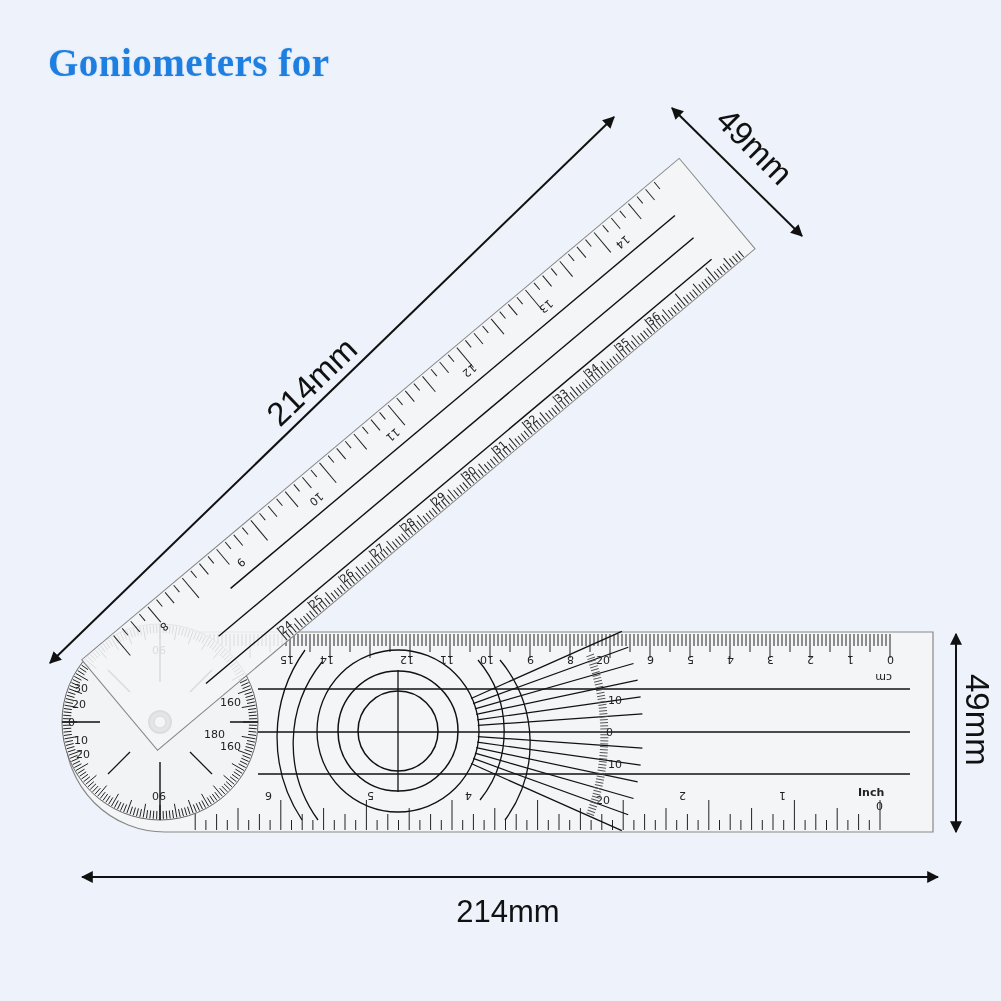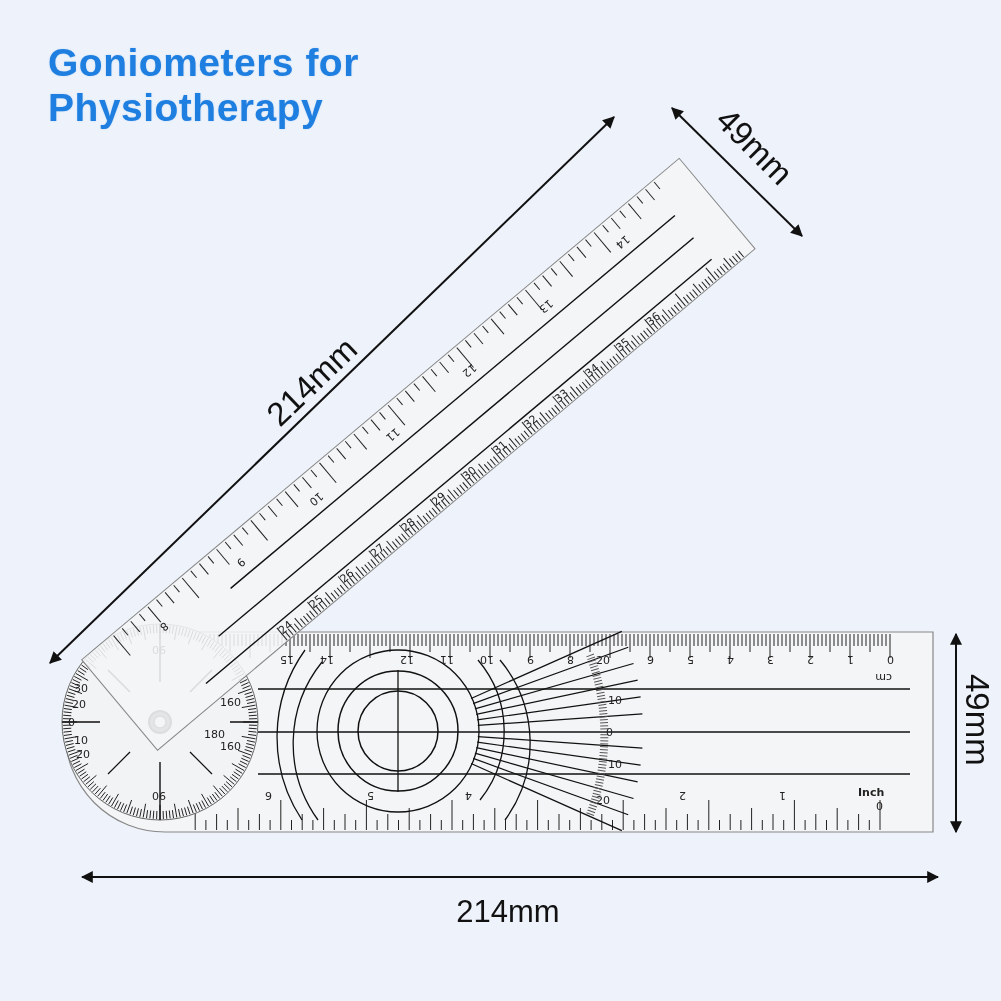--- a/index.html
+++ b/index.html
@@ -1,29 +1,28 @@
 <!DOCTYPE html>
 <html><head>
 <meta charset="utf-8">
 <style>
   html, body { margin:0; padding:0; }
   body { width:1001px; height:1001px; overflow:hidden; background:#eef3fb; position:relative; font-family:"Liberation Sans", sans-serif; }
-  .title { position:absolute; left:48px; top:40px; color:#1f7fe0; font-family:Liberation Sans, sans-serif; font-weight:bold; font-size:39px; line-height:45px; letter-spacing:0.5px; text-shadow:0 0 2px #bcd6f5; }
+  .title { position:absolute; left:48px; top:40px; color:#1f7fe0; font-family:Liberation Serif, serif; font-weight:bold; font-size:39px; line-height:45px; letter-spacing:0.5px; text-shadow:0 0 2px #bcd6f5; }
   .title div { white-space:nowrap; }
   svg.main { position:absolute; left:0; top:0; }
   .dim-label { font-family:"Liberation Sans", sans-serif; font-size:33px; fill:#111; }
   .dim-label-b { font-family:"Liberation Sans", sans-serif; font-size:31px; fill:#111; }
   .scale-num { font-family:"DejaVu Sans", sans-serif; font-size:11px; fill:#222; }
 </style>
 </head>
 <body>
 
 <div class="title">
   <div>Goniometers for</div>
-  <div>Physiotherapy</div>
 </div>
 
 <svg class="main" width="1001" height="1001" viewBox="0 0 1001 1001">
   <defs>
     <marker id="arr" viewBox="0 0 10 10" refX="9" refY="5" markerWidth="6" markerHeight="6" orient="auto-start-reverse">
       <path d="M0,0 L10,5 L0,10 z" fill="#111"></path>
     </marker>
   </defs>
 
   <g>

